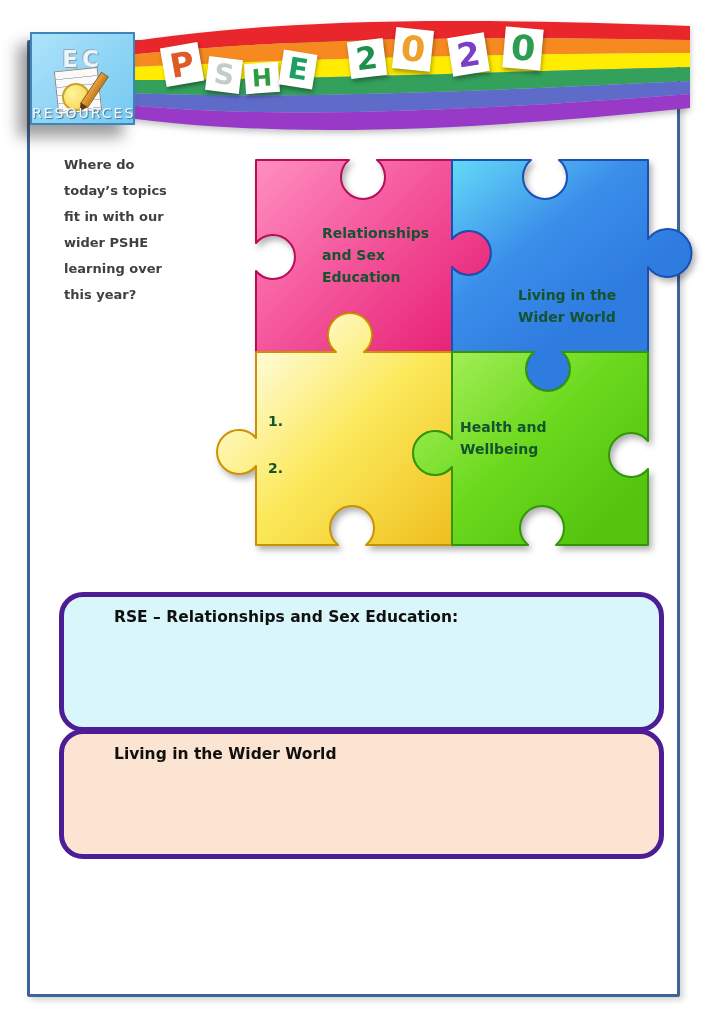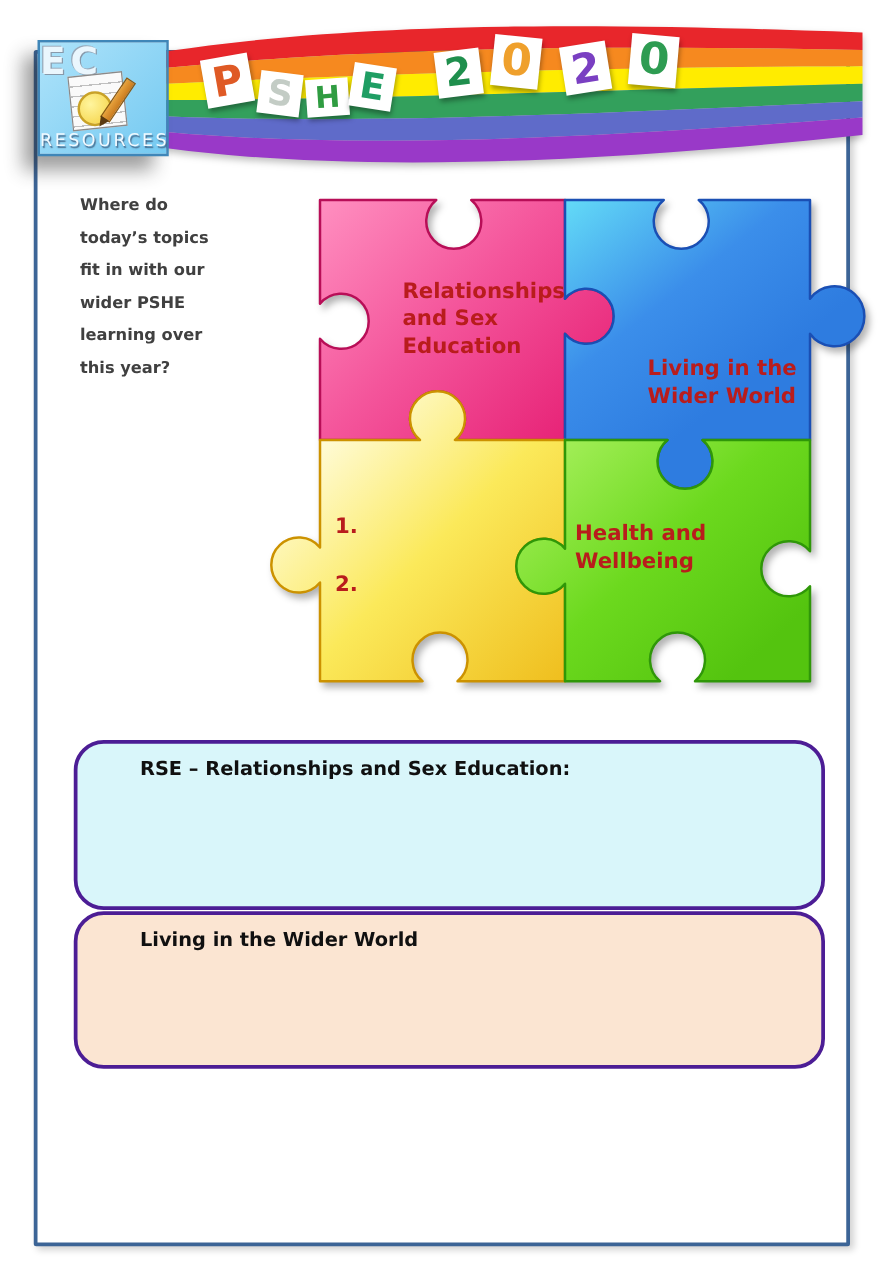--- a/index.html
+++ b/index.html
@@ -24,22 +24,22 @@
   .l3{left:281px;top:52px;font-size:29px;transform:rotate(9deg);color:#1F9E63;}
   .l4{left:349px;top:40px;font-size:31px;transform:rotate(-7deg);color:#1F8F4D;}
   .l5{left:394px;top:29px;font-size:35px;transform:rotate(6deg);color:#EFA02C;}
   .l6{left:450px;top:35px;font-size:33px;transform:rotate(-9deg);color:#7A3FC2;}
   .l7{left:504px;top:28px;font-size:35px;transform:rotate(5deg);color:#2E9C52;}
 
   
   .logo{position:absolute;left:30px;top:32px;width:101px;height:89px;z-index:5;
         background:linear-gradient(135deg,#AEE3FA,#74C9F1);
         border:2px solid #3F86B8;box-shadow:-12px 12px 14px rgba(40,40,40,0.45);}
-  .logo-ec{text-align:left;font-size:30px;font-weight:bold;color:#EAF6FD;letter-spacing:4px;
-           line-height:23px;margin-top:4px;
+  .logo-ec{text-align:center;font-size:23px;font-weight:bold;color:#EAF6FD;letter-spacing:4px;
+           line-height:23px;margin-top:14px;
            text-shadow:1px 1px 0 #8899AA,-1px -1px 0 #99A9B9;}
   .logo-art{position:relative;height:44px;}
   .paper{position:absolute;left:24px;top:-2px;width:42px;height:42px;background:#FAFAFA;
          border:1px solid #8A8A8A;transform:rotate(-6deg);
          background-image:repeating-linear-gradient(#FAFAFA 0 7px,#BFBFBF 7px 8px);}
   .bulb{position:absolute;left:30px;top:12px;width:24px;height:24px;border-radius:50%;
         background:radial-gradient(circle at 35% 35%,#FFF59E,#F4D03F);
         border:2px solid #C9A227;}
   .pencil{position:absolute;left:58px;top:0px;width:7px;height:36px;
           background:linear-gradient(90deg,#E8A33D,#C97B1F);border:1px solid #8B5A13;
@@ -51,31 +51,31 @@
 
   
   .heading{position:absolute;left:64px;top:152px;width:200px;z-index:3;
            font-size:13px;font-weight:bold;color:#404040;line-height:26px;white-space:pre-line;}
   .body-text{position:absolute;left:64px;top:324px;width:200px;z-index:3;
            font-size:16.5px;color:#161616;line-height:22.8px;white-space:pre-line;font-weight:500;}
 
   
   .puzzle-svg{position:absolute;left:210px;top:150px;z-index:2;
               filter:drop-shadow(3px 4px 3px rgba(0,0,0,0.3));}
-  .pz-label{position:absolute;z-index:4;color:#b91c1c;font-size:17px;line-height:22px;
+  .pz-label{position:absolute;z-index:4;color:#14532d;font-size:14px;line-height:22px;
             font-weight:600;white-space:pre-line;}
   .pz-rse{left:322px;top:222px;}
   .pz-lww{left:498px;top:284px;margin-left:20px;}
   .pz-topics-title{left:268px;top:366px;}
   .pz-topic1{left:268px;top:410px;}
   .pz-topic2{left:268px;top:457px;}
   .pz-hwb{left:460px;top:416px;}
 
   
-  .abox{position:absolute;left:59px;width:595px;border:3px solid #4c1d95;border-radius:24px;z-index:2;}
+  .abox{position:absolute;left:59px;width:595px;border:5px solid #4c1d95;border-radius:24px;z-index:2;}
   .box-rse{top:592px;height:130px;background:#D9F6FA;}
   .box-lww{top:729px;height:120px;background:#FBE5D2;}
   .box-hwb{top:856px;height:126px;background:#CDF4D0;}
   .abox-label{margin:11px 0 0 50px;font-size:15.5px;font-weight:600;color:#101010;}
 </style>
 </head>
 <body>
 
 <div class="canvas">
 

